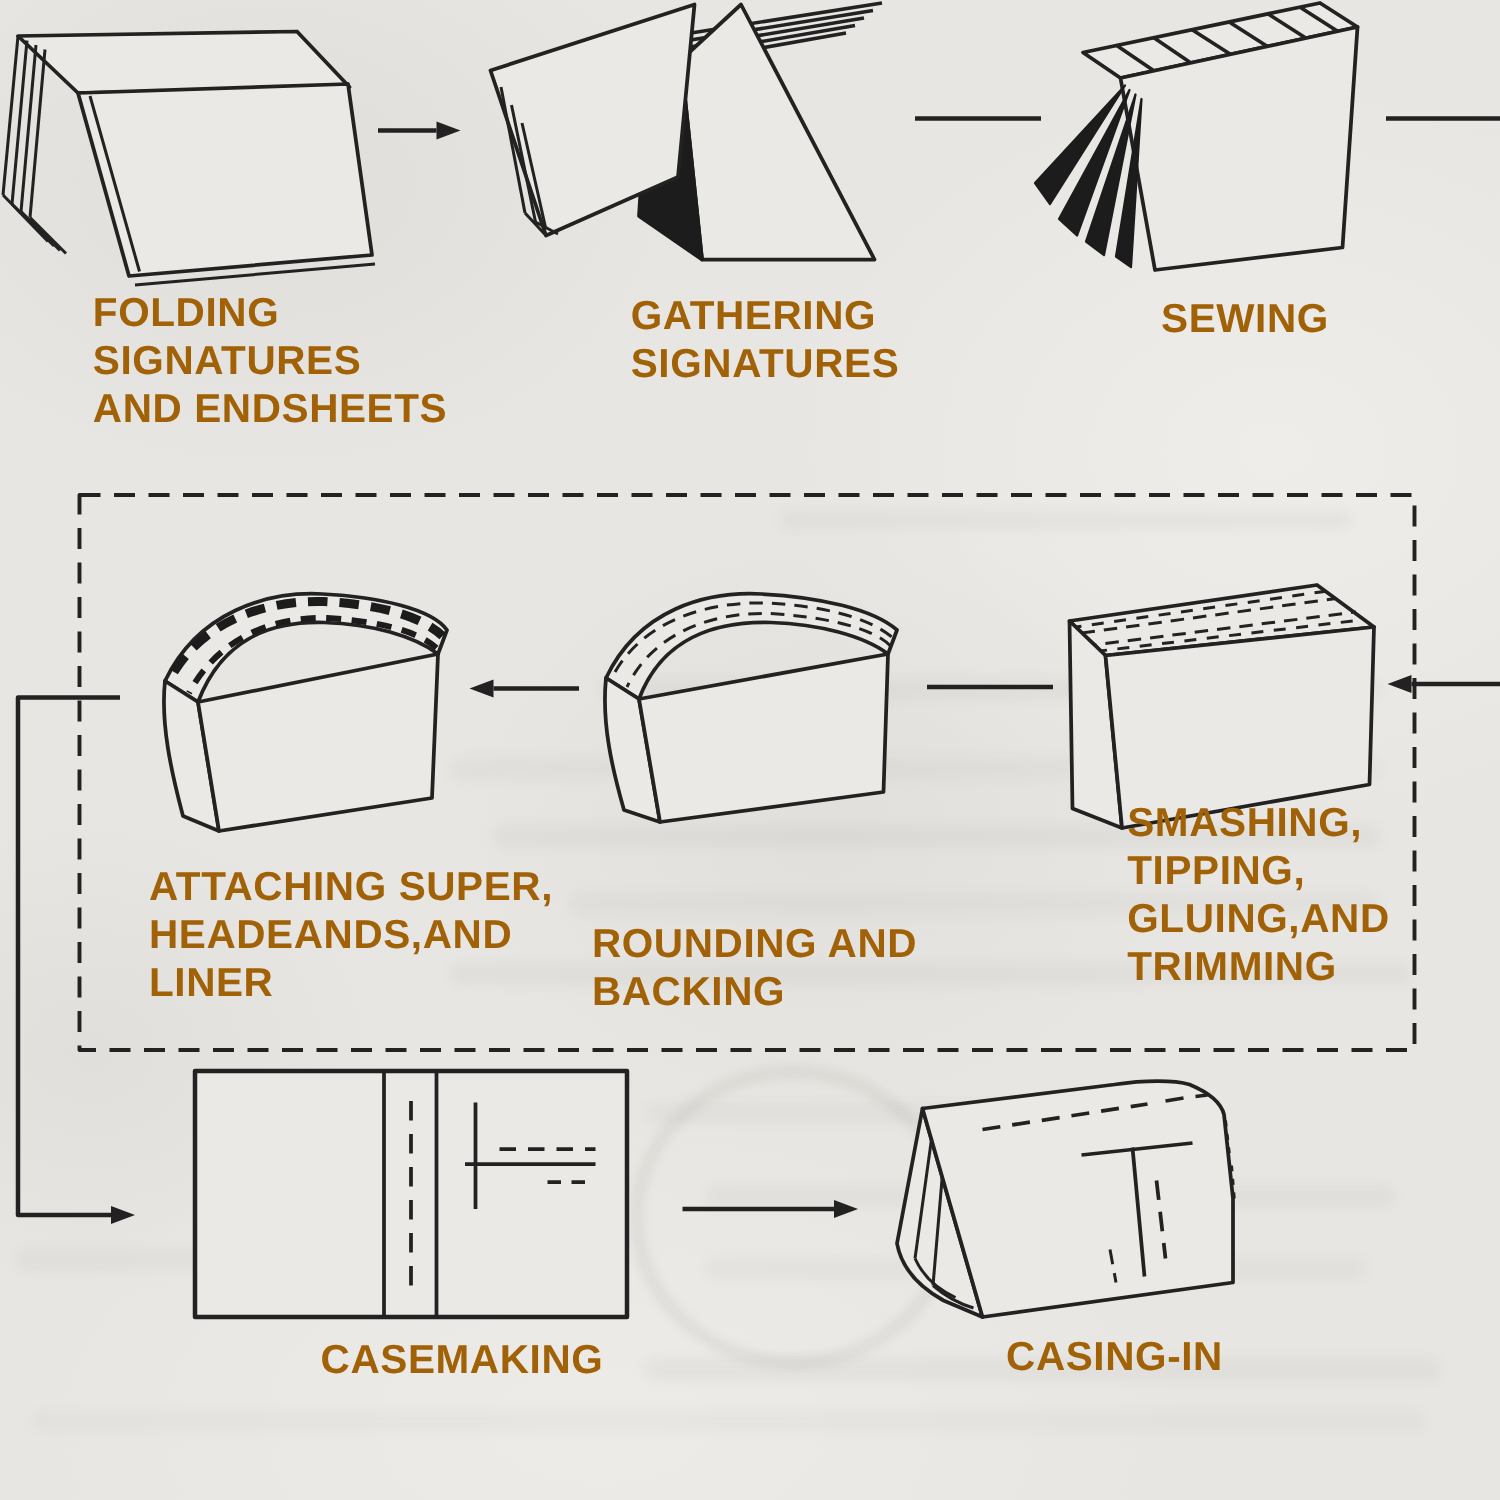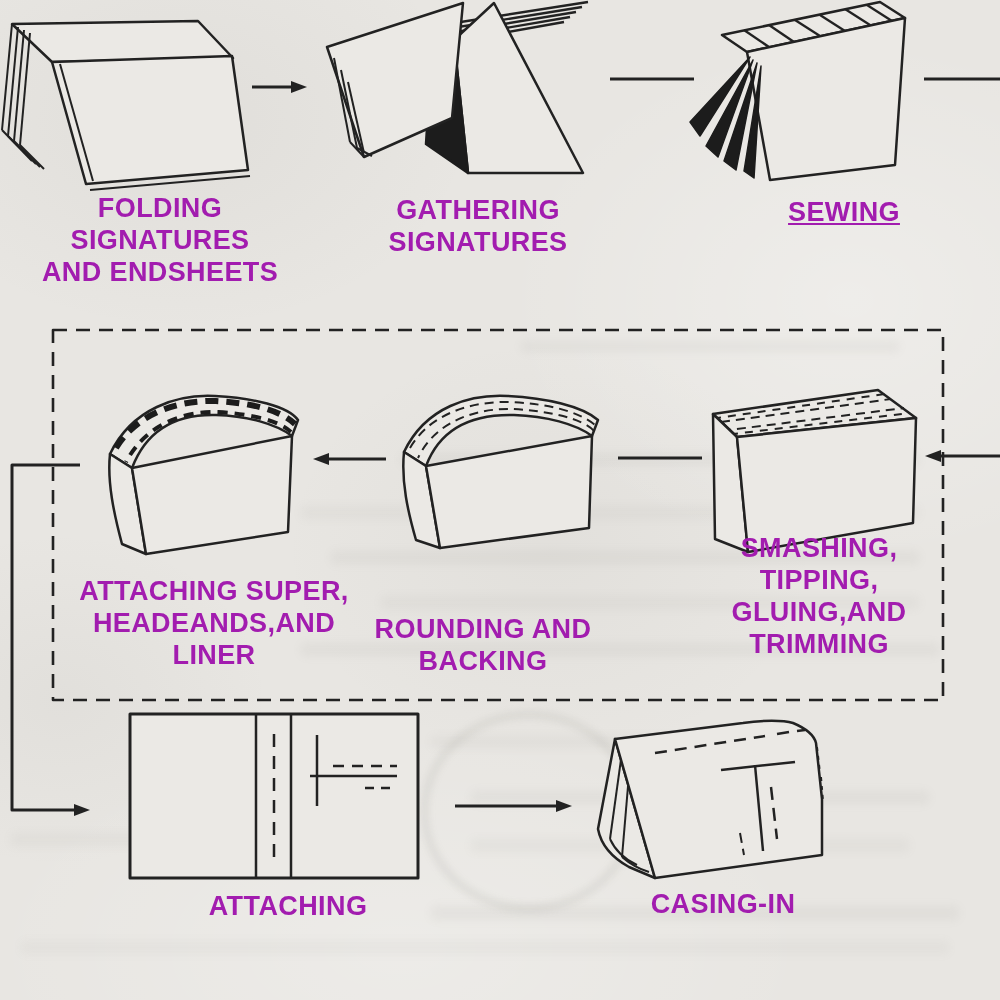--- a/index.html
+++ b/index.html
@@ -24,21 +24,21 @@
   }
   .ghost-circle{
     position:absolute;z-index:1;pointer-events:none;border-radius:50%;
     border:9px solid rgba(128,126,120,.10);filter:blur(3px);background:transparent;
   }
   svg.linework{position:absolute;left:0;top:0;z-index:2;}
   .step-label{
     position:absolute;z-index:3;
     transform:translateX(-50%);
     font-size:27px;font-weight:700;line-height:32px;letter-spacing:.4px;
-    color:#a21caf;text-align:center;white-space:pre-line;
+    color:#a16207;white-space:pre-line;margin-left:20px;
   }
 </style>
 </head>
 <body>
 
 <div class="mottle"></div>
 
 <div class="ghost" style="left:520px;top:340px;width:380px;height:13px;opacity:.07"></div>
 <div class="ghost" style="left:400px;top:452px;width:520px;height:15px;opacity:.07"></div>
 <div class="ghost" style="left:300px;top:505px;width:620px;height:15px;opacity:.06"></div>
@@ -205,26 +205,26 @@
     <path d="M128,57 L202,49"></path>
     <path d="M162,52 L170,138"></path>
     <path d="M178,74 L184,126" stroke-dasharray="13 8"></path>
     <path d="M147,120 L151,142" stroke-dasharray="10 6" stroke-width="2"></path>
   </g>
 </svg>
 
 <div class="step-label" style="left:160px;top:192px;">FOLDING
 SIGNATURES
 AND ENDSHEETS</div>
-<div class="step-label" style="left:478px;top:194px;">GATHERING
+<div class="step-label" style="left:490px;top:194px;">GATHERING
 SIGNATURES</div>
-<div class="step-label" style="left:844px;top:196px;text-decoration:underline;">SEWING</div>
+<div class="step-label" style="left:810px;top:196px;">SEWING</div>
 <div class="step-label" style="left:819px;top:532px;">SMASHING,
 TIPPING,
 GLUING,AND
 TRIMMING</div>
 <div class="step-label" style="left:483px;top:613px;">ROUNDING AND
 BACKING</div>
 <div class="step-label" style="left:214px;top:575px;">ATTACHING SUPER,
 HEADEANDS,AND
 LINER</div>
-<div class="step-label" style="left:288px;top:890px;">ATTACHING</div>
+<div class="step-label" style="left:288px;top:890px;">CASEMAKING</div>
 <div class="step-label" style="left:723px;top:888px;">CASING-IN</div>
 
 </body></html>

